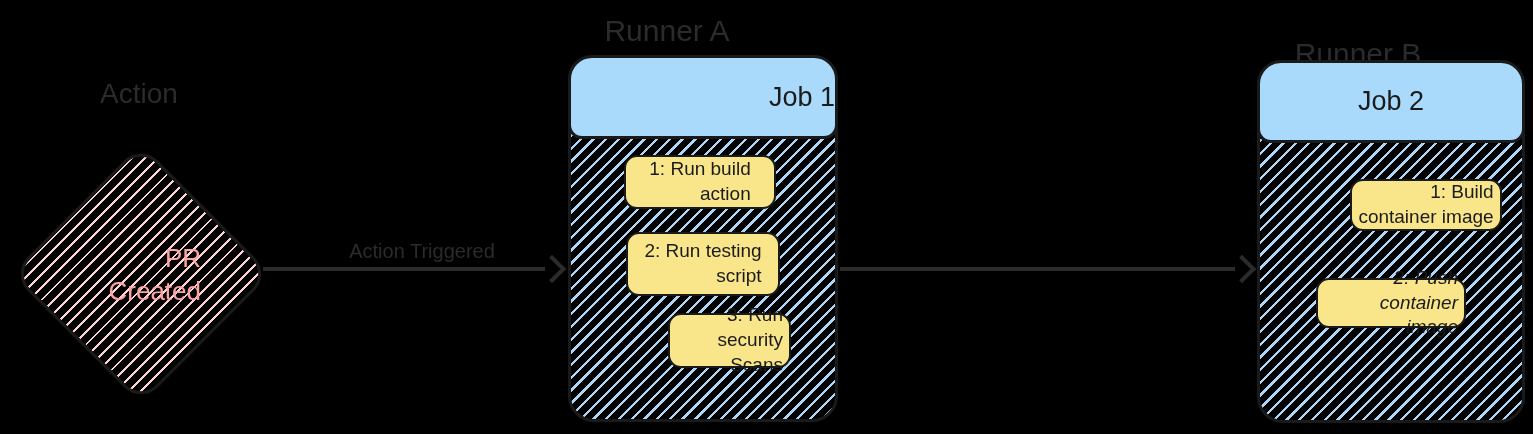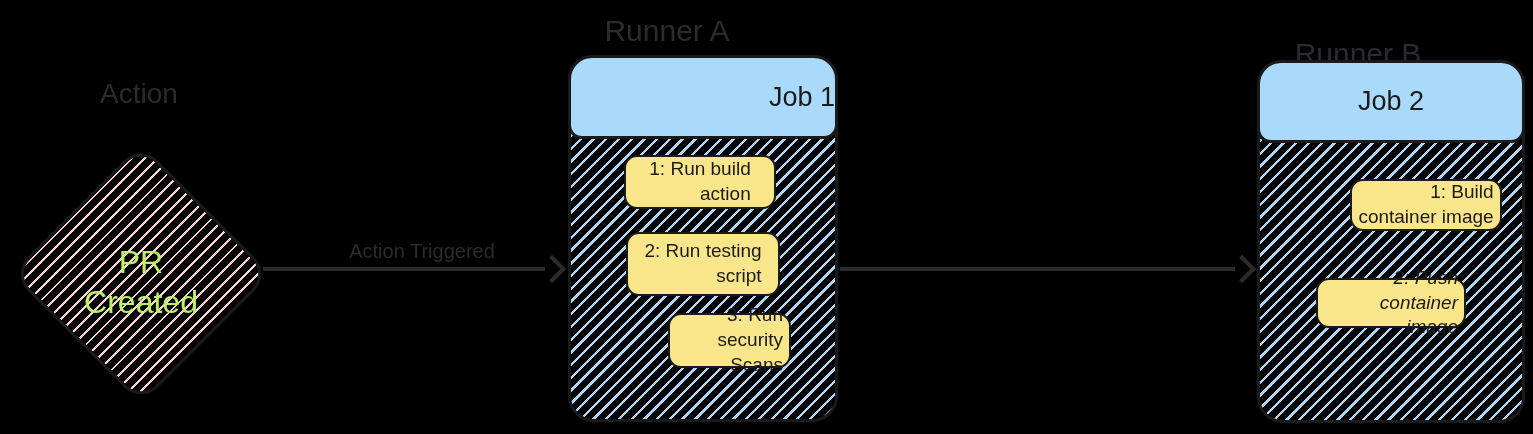--- a/index.html
+++ b/index.html
@@ -16,21 +16,21 @@
   .txt{position:absolute; text-align:center; white-space:pre-line;}
 
   
   .event-label{left:93px; top:78px; width:92px; font-size:28px; color:var(--title-text,#2b2b2b);}
   .diamond{
     position:absolute; left:49px; top:182px; width:184px; height:184px;
     transform:rotate(45deg);
     border:3px solid var(--outline,#1a1a1a); border-radius:24px; box-sizing:border-box;
     background:repeating-linear-gradient(90deg, var(--event-hatch-line,#fcd2d2) 0 2px, transparent 2px 9px);
   }
-  .diamond-text{left:81px; top:242px; width:120px; font-size:32px; line-height:1.25; color:#bef264;}
+  .diamond-text{left:81px; top:242px; width:120px; font-size:26px; line-height:1.25; color:#fca5a5;text-align:right;}
 
   
   .arrow-line{position:absolute; height:4px; background:var(--arrow,#2b2b2b);}
   .line-1{left:263px; top:267px; width:282px;}
   .line-2{left:840px; top:267px; width:395px;}
   .arrow-head{
     position:absolute; width:20px; height:20px; box-sizing:border-box;
     border-top:4.5px solid var(--arrow,#2b2b2b); border-right:4.5px solid var(--arrow,#2b2b2b);
     transform:rotate(45deg);
   }

